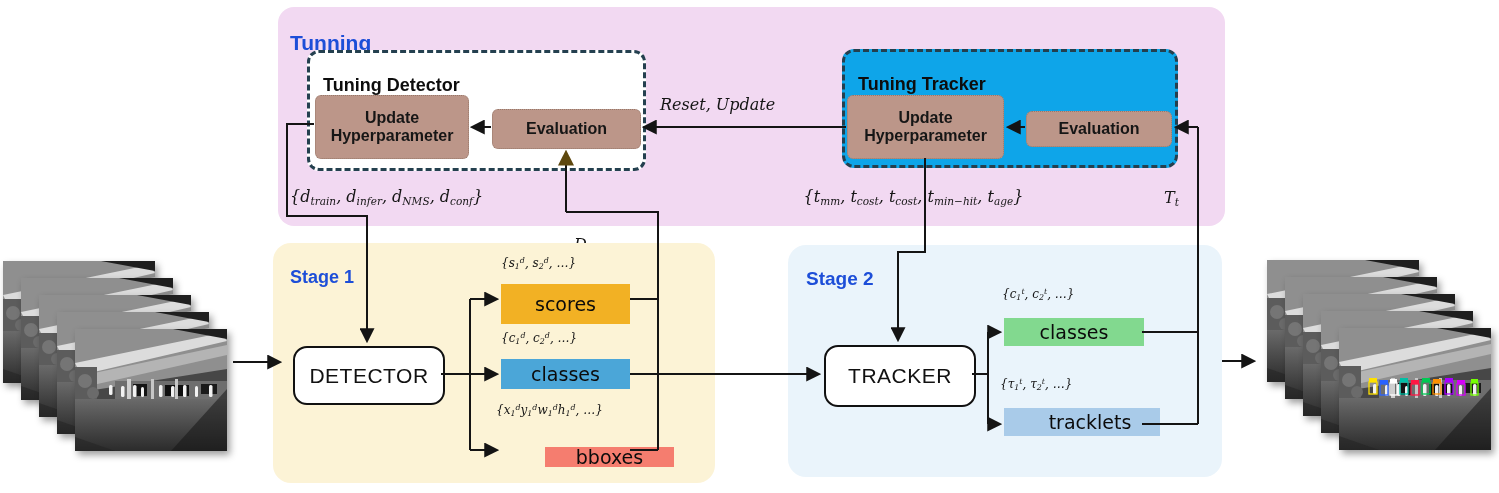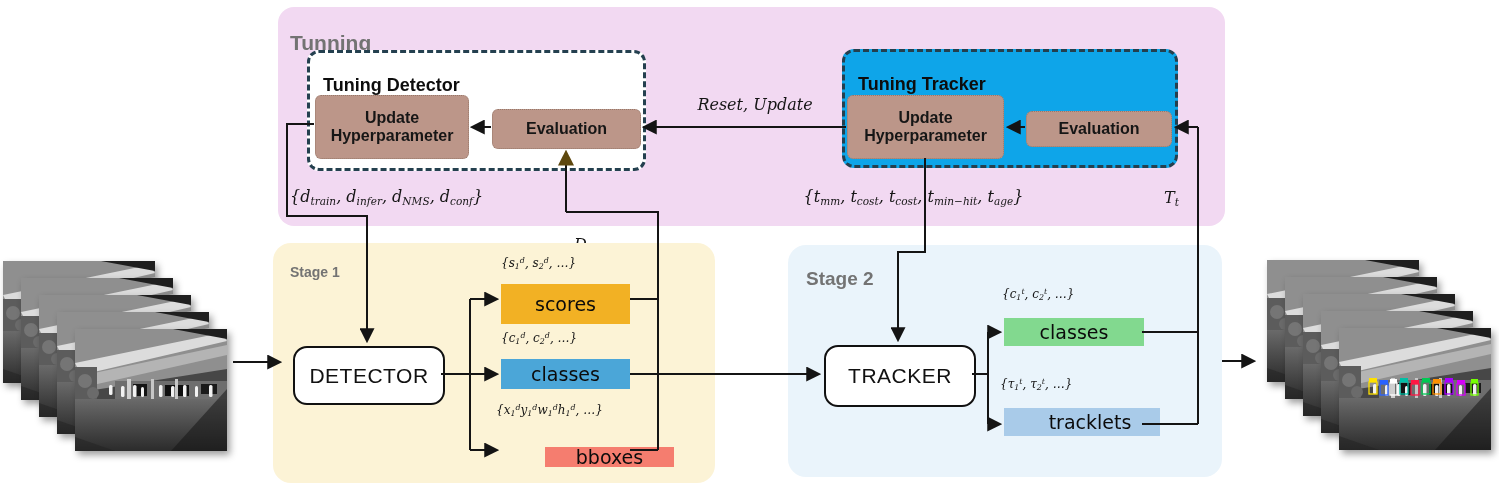--- a/index.html
+++ b/index.html
@@ -5,23 +5,23 @@
   html,body{margin:0;padding:0;background:#ffffff;}
   body{width:1499px;height:493px;position:relative;overflow:hidden;
        font-family:"Liberation Sans",sans-serif;color:#111;}
   .canvas{position:absolute;inset:0;}
 
   
   .region{position:absolute;border-radius:16px;}
   .tuning{left:278px;top:7px;width:947px;height:219px;}
   .stage1{left:273px;top:243px;width:442px;height:240px;border-radius:18px;}
   .stage2{left:788px;top:245px;width:434px;height:232px;border-radius:18px;}
-  .region-title{position:absolute;font-weight:bold;font-size:20px;color:#737373;}
+  .region-title{position:absolute;font-weight:bold;font-size:20px;color:#1d4ed8;}
   .tuning .region-title{left:12px;top:7px;font-size:21px;}
-  .stage1 .region-title{left:17px;top:9px;font-size:14px;}
+  .stage1 .region-title{left:17px;top:9px;font-size:18px;}
   .stage2 .region-title{left:18px;top:7px;font-size:19px;}
 
   
   .panel{position:absolute;border:3px dashed #24404F;border-radius:12px;box-sizing:border-box;}
   .panel-det{left:29px;top:43px;width:339px;height:121px;}
   .panel-trk{left:564px;top:42px;width:336px;height:119px;}
   .panel-title{position:absolute;left:13px;top:4px;font-weight:bold;font-size:18px;color:#0d0d0d;}
   .tnode{position:absolute;border-radius:6px;border:1.5px dotted #97786a;box-sizing:border-box;
          display:flex;align-items:center;justify-content:center;text-align:center;
          font-weight:bold;font-size:16px;line-height:1.15;color:#161616;}
@@ -30,21 +30,21 @@
   .panel-trk .upd{left:2px;top:43px;width:157px;height:64px;}
   .panel-trk .evl{left:181px;top:59px;width:146px;height:36px;}
 
   
   .math{position:absolute;font-family:"DejaVu Serif",serif;font-style:italic;
         font-size:16px;color:#151515;white-space:nowrap;}
   .math sub{font-size:66%;font-style:italic;vertical-align:-0.25em;}
   .math sup{font-size:66%;font-style:italic;vertical-align:0.55em;}
   .lbl-dparams{left:12px;top:180px;}
   .lbl-dt{left:296px;top:181px;margin-top:47px;}
-  .lbl-reset{left:382px;top:88px;width:190px;text-align:center;}
+  .lbl-reset{left:382px;top:88px;width:190px;}
   .lbl-tparams{left:508px;top:180px;width:255px;text-align:center;}
   .lbl-tt{left:886px;top:181px;}
 
   
   .node{position:absolute;background:#ffffff;border:2.5px solid #111;border-radius:14px;
         display:flex;align-items:center;justify-content:center;
         font-size:21px;letter-spacing:0.5px;color:#111;}
   .stage1 .node{left:20px;top:103px;width:148px;height:55px;}
   .stage2 .node{left:36px;top:100px;width:148px;height:58px;}
 

